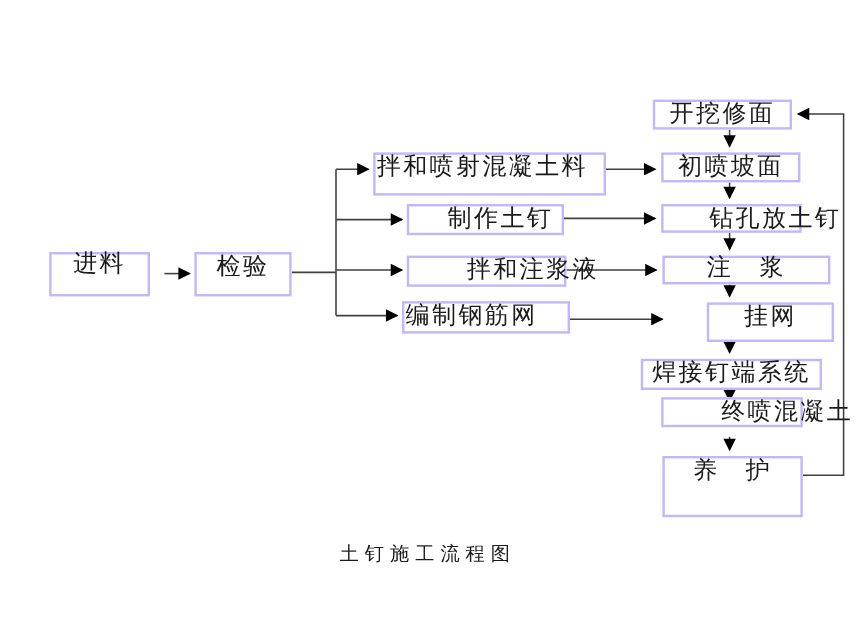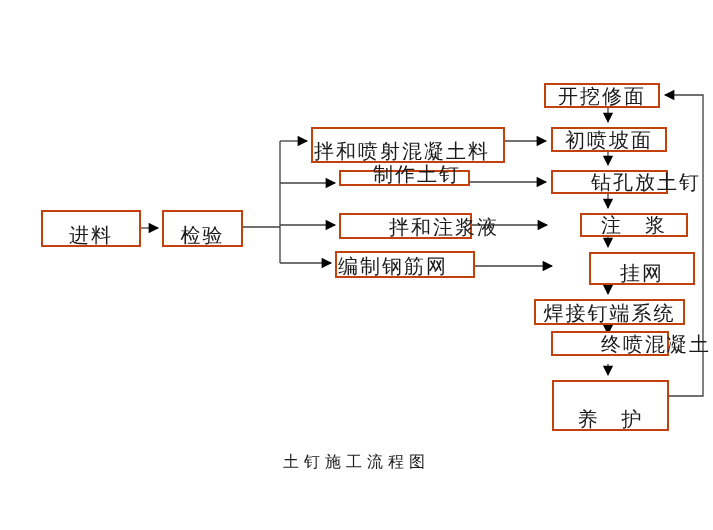--- a/index.html
+++ b/index.html
@@ -6,24 +6,24 @@
   #canvas{
     position:relative;
     width:713px;height:530px;
     background:#ffffff;
     font-family:"Liberation Serif","DejaVu Serif",serif;
     overflow:hidden;
   }
   #wires{position:absolute;left:0;top:0;width:713px;height:530px;}
   .node{
     position:absolute;
-    border:2px solid #c2410c;
+    border:2px solid #c4b5fd;
     background:#fff;
     display:flex;
-    align-items:flex-end;
+    align-items:flex-start;
     justify-content:center;
     font-size:20px;
     letter-spacing:2px;
     color:#1a1a1a;
     white-space:nowrap;
     box-sizing:border-box;
     line-height:1;
   }
   .node.flush{justify-content:flex-start;padding-left:1px;}
   #caption{
@@ -68,50 +68,50 @@
       <path d="M608,194 V208" marker-end="url(#arw)"></path>
       <path d="M608,237 V247" marker-end="url(#arw)"></path>
       <path d="M608,285 V294" marker-end="url(#arw)"></path>
       <path d="M608,325 V334" marker-end="url(#arw)"></path>
       <path d="M608,364 V375" marker-end="url(#arw)"></path>
 
       <path d="M669,396 H703 V95 H665" marker-end="url(#arw)"></path>
     </g>
   </svg>
 
-  <div class="node" style="left:41px;top:210px;width:100px;height:37px;">
+  <div class="node" style="left:41px;top:210px;width:84px;height:37px;font-family:Liberation Mono, monospace;">
     <span>进料</span>
   </div>
   <div class="node" style="left:162px;top:210px;width:81px;height:37px;">
     <span>检验</span>
   </div>
 
   <div class="node flush" style="left:311px;top:127px;width:194px;height:36px;">
     <span>拌和喷射混凝土料</span>
   </div>
-  <div class="node flush" style="left:339px;top:170px;width:131px;height:16px;padding-left:32px;">
+  <div class="node flush" style="left:339px;top:170px;width:131px;height:26px;padding-left:32px;">
     <span>制作土钉</span>
   </div>
   <div class="node flush" style="left:339px;top:213px;width:133px;height:26px;padding-left:48px;">
     <span>拌和注浆液</span>
   </div>
   <div class="node flush" style="left:335px;top:251px;width:140px;height:27px;">
     <span>编制钢筋网</span>
   </div>
 
   <div class="node" style="left:544px;top:83px;width:116px;height:25px;">
     <span>开挖修面</span>
   </div>
   <div class="node" style="left:551px;top:127px;width:116px;height:25px;">
     <span>初喷坡面</span>
   </div>
   <div class="node flush" style="left:551px;top:170px;width:117px;height:24px;padding-left:38px;">
     <span>钻孔放土钉</span>
   </div>
-  <div class="node" style="left:580px;top:213px;width:108px;height:24px;">
+  <div class="node" style="left:552px;top:213px;width:140px;height:24px;font-family:Liberation Mono, monospace;">
     <span>注　浆</span>
   </div>
   <div class="node" style="left:557px;top:252px;width:106px;height:33px;margin-left:32px;">
     <span>挂网</span>
   </div>
   <div class="node" style="left:534px;top:299px;width:151px;height:26px;">
     <span>焊接钉端系统</span>
   </div>
   <div class="node flush" style="left:551px;top:331px;width:118px;height:25px;padding-left:48px;">
     <span>终喷混凝土</span>

